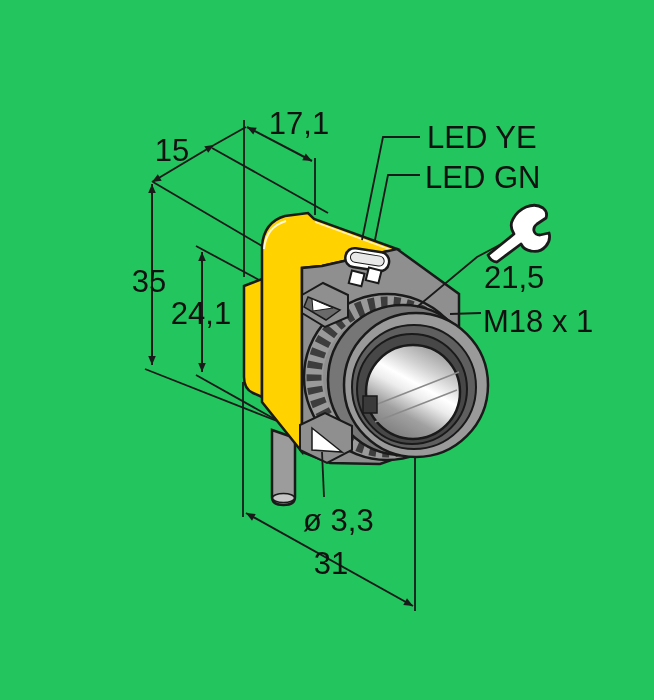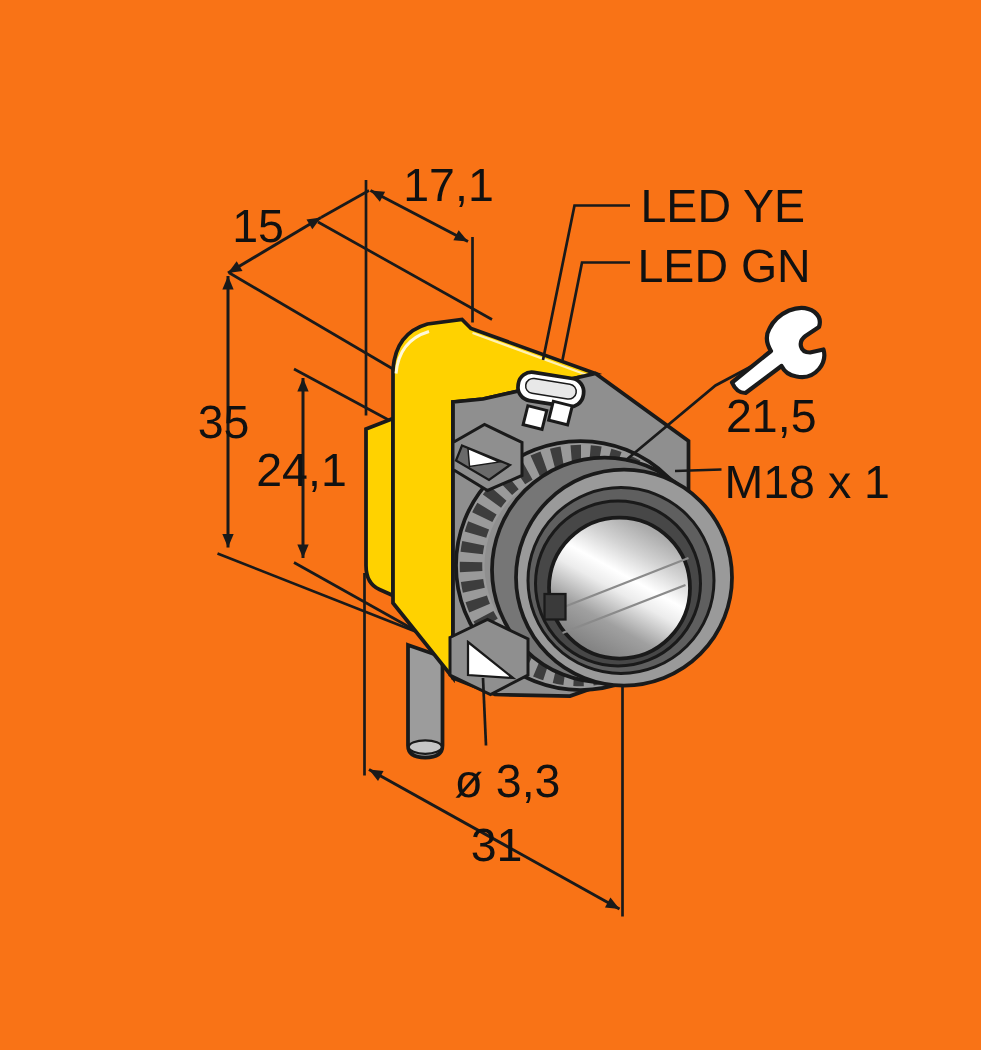--- a/index.html
+++ b/index.html
@@ -1,19 +1,19 @@
 <!DOCTYPE html>
 <html><head>
 <meta charset="utf-8">
 <style>
   html,body{margin:0;padding:0;background:#fff;}
   .stage{
     position:relative;
     width:654px;height:700px;
-    background:#f97316;
+    background:#22c55e;
     overflow:hidden;
     font-family:"Liberation Sans", sans-serif;
   }
   svg{position:absolute;left:0;top:0;}
   .dim-line{stroke:#1a1a1a;stroke-width:2;fill:none;}
   .ext-line{stroke:#1a1a1a;stroke-width:1.8;fill:none;}
   .part{stroke:#1a1a1a;stroke-width:2.5;}
   .dim-text{fill:#111;font-size:31px;font-family:"Liberation Sans",sans-serif;}
   .dim-text-mid{text-anchor:middle;}
 </style>

